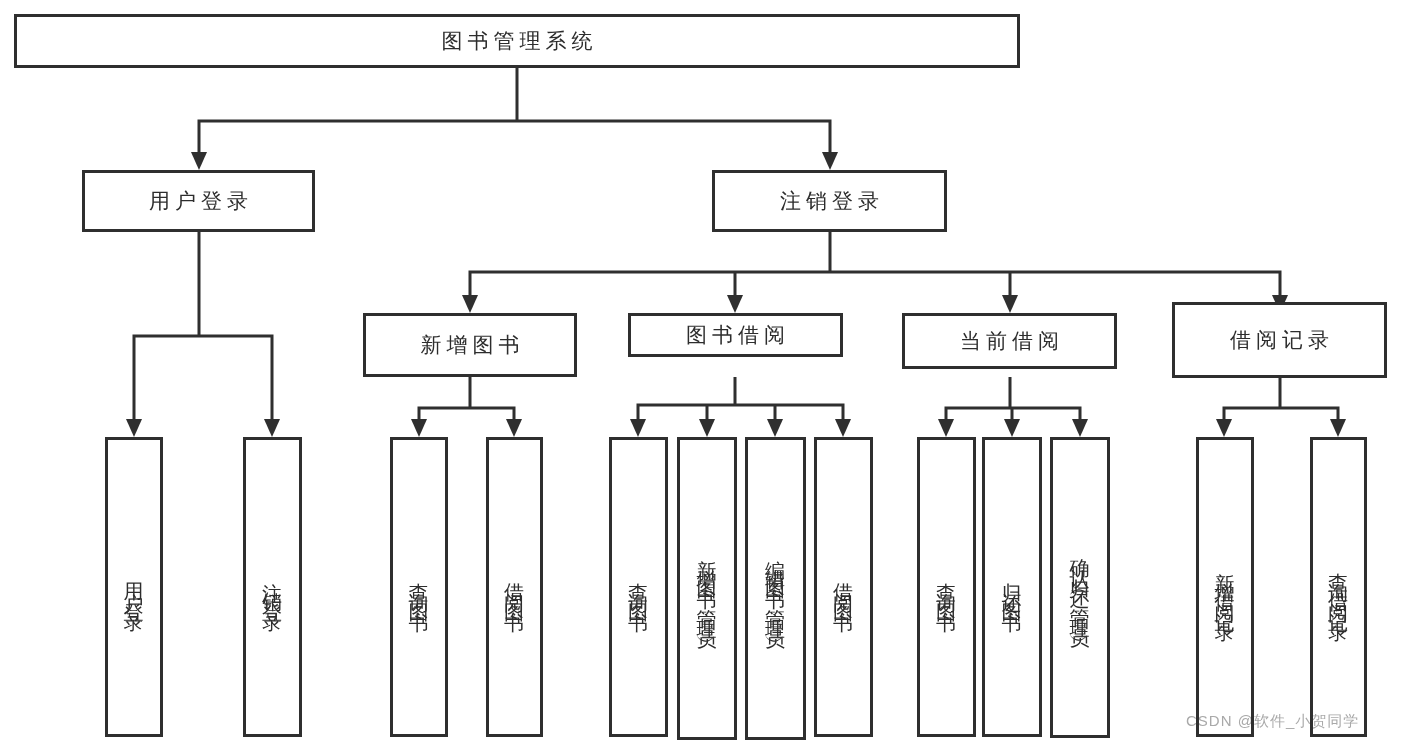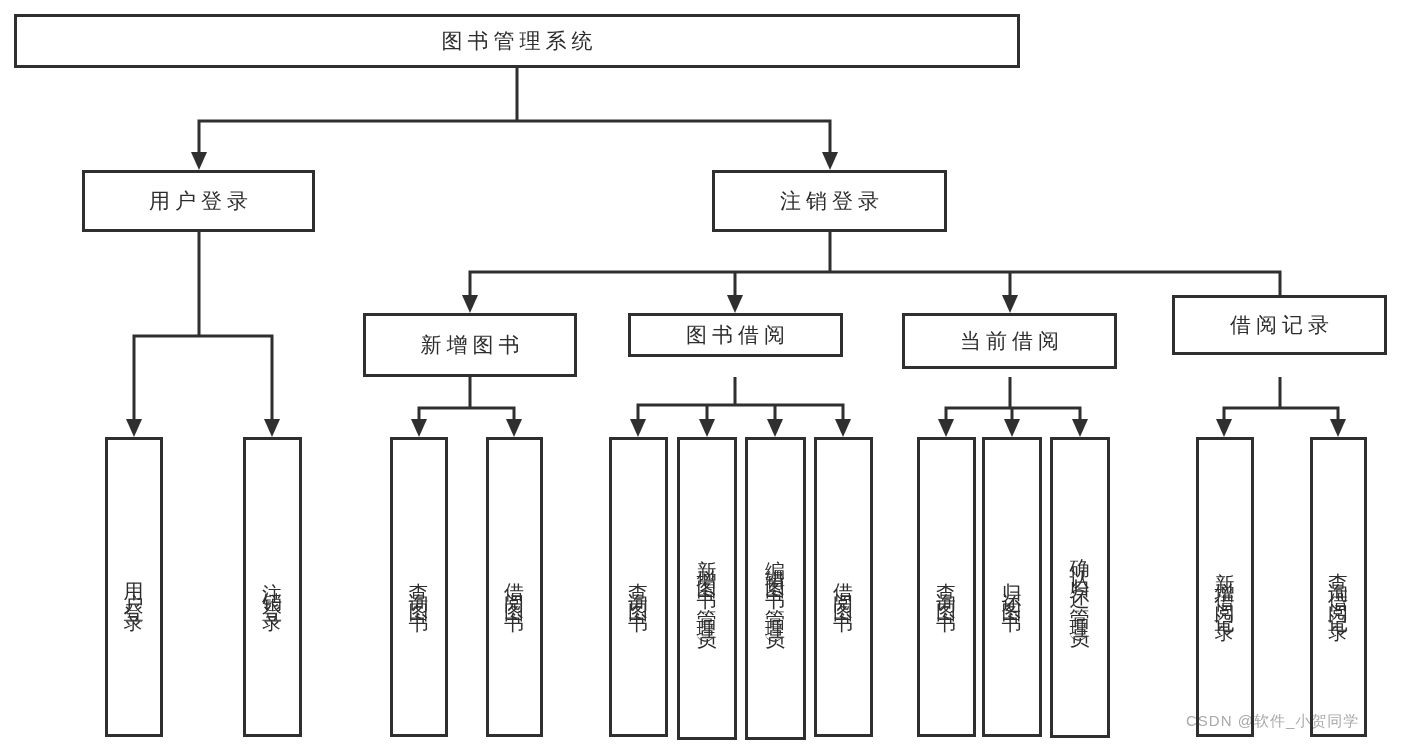--- a/index.html
+++ b/index.html
@@ -104,21 +104,21 @@
   </svg>
 
   <div class="node" style="left:14px;top:14px;width:1006px;height:54px">图书管理系统</div>
 
   <div class="node" style="left:82px;top:170px;width:233px;height:62px">用户登录</div>
   <div class="node" style="left:712px;top:170px;width:235px;height:62px">注销登录</div>
 
   <div class="node" style="left:363px;top:313px;width:214px;height:64px">新增图书</div>
   <div class="node" style="left:628px;top:313px;width:215px;height:44px">图书借阅</div>
   <div class="node" style="left:902px;top:313px;width:215px;height:56px">当前借阅</div>
-  <div class="node" style="left:1172px;top:295px;width:215px;height:60px">借阅记录</div>
+  <div class="node" style="left:1172px;top:302px;width:215px;height:76px">借阅记录</div>
 
   <div class="node vnode" style="left:105px;top:437px;width:58px;height:300px">用户登录</div>
   <div class="node vnode" style="left:243px;top:437px;width:59px;height:300px">注销登录</div>
 
   <div class="node vnode" style="left:390px;top:437px;width:58px;height:300px">查询图书</div>
   <div class="node vnode" style="left:486px;top:437px;width:57px;height:300px">借阅图书</div>
 
   <div class="node vnode" style="left:609px;top:437px;width:59px;height:300px">查询图书</div>
   <div class="node vnode" style="left:677px;top:437px;width:60px;height:303px">新增图书（管理员）</div>
   <div class="node vnode" style="left:745px;top:437px;width:61px;height:303px">编辑图书（管理员）</div>

